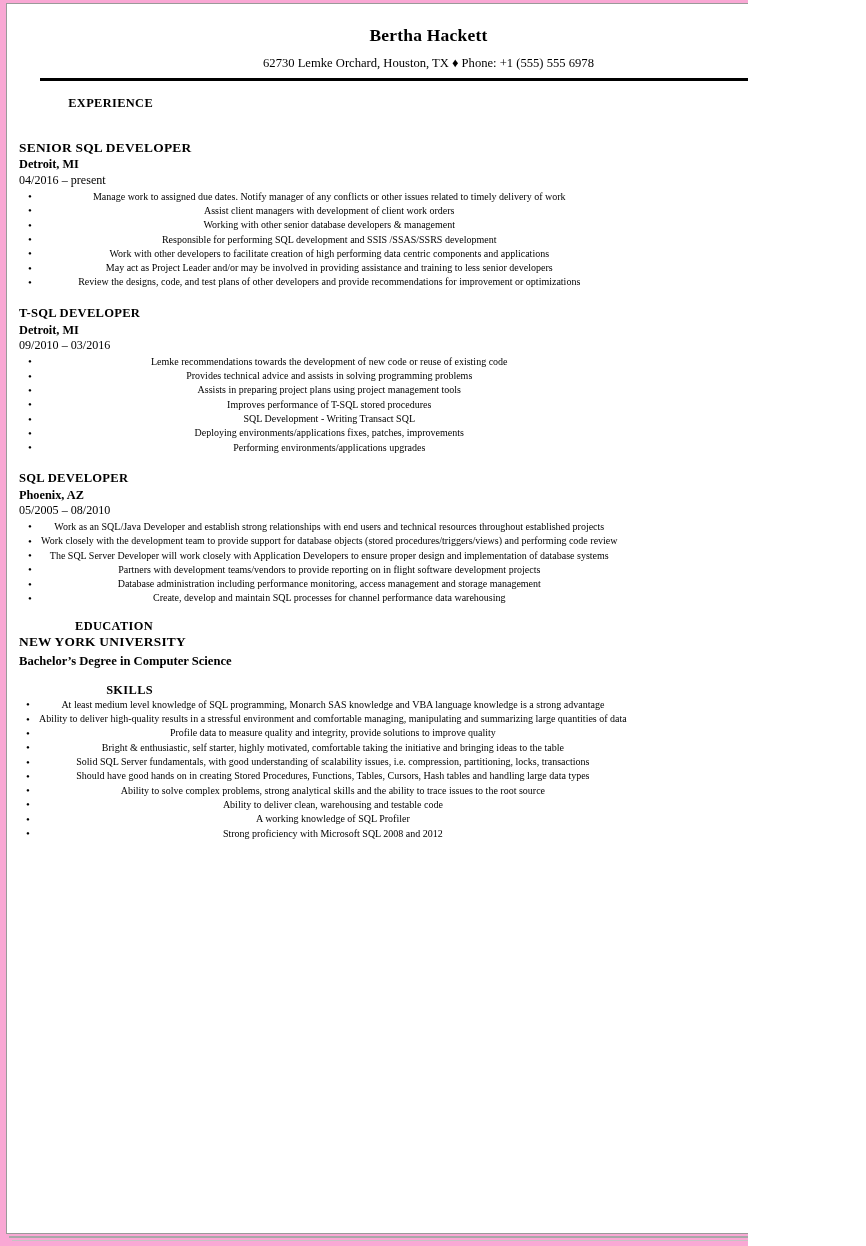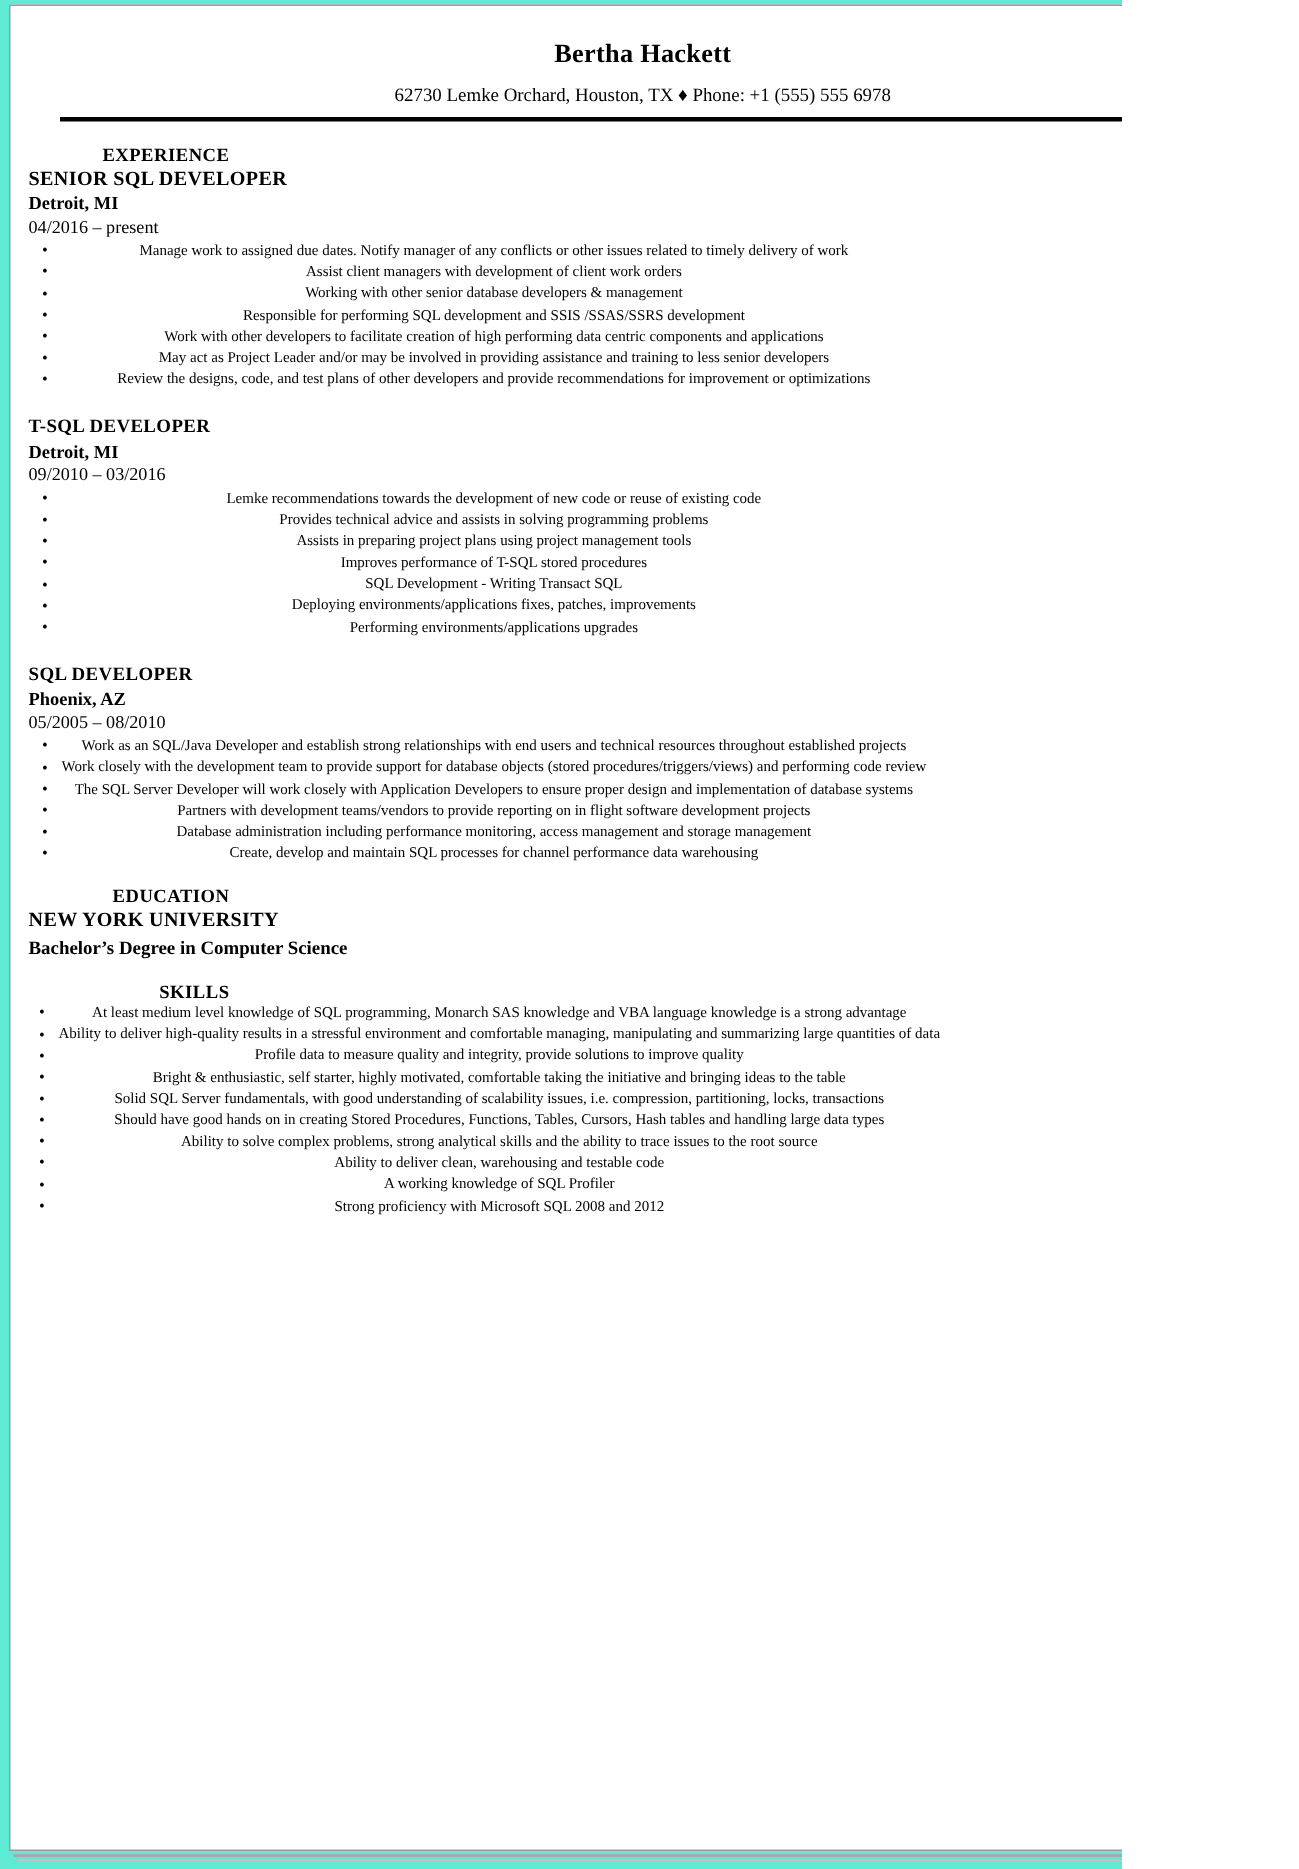--- a/index.html
+++ b/index.html
@@ -12,21 +12,21 @@
     font-family: "Liberation Serif", "DejaVu Serif", serif;
     color: #000000;
     -webkit-font-smoothing: antialiased;
   }
 
   
   .page-wrap {
     position: relative;
     width: 748px;
     height: 1246px;
-    background: #5eead4;
+    background: #f9a8d4;
     box-sizing: border-box;
     overflow: hidden;
   }
   .page-sheet {
     position: absolute;
     left: 6px;
     top: 3px;
     width: 845px;
     height: 1231px;
     background: #ffffff;
@@ -121,21 +121,21 @@
     flex: 1;
     padding-left: 12px;
     box-sizing: border-box;
   }
 
   #section-experience { margin-top: 15px; }
   #section-education  { margin-top: 13px; }
   #section-skills     { margin-top: 14px; }
 
   
-  .job { margin-bottom: 0; }
+  .job { margin-bottom: 0; margin-top: 29px; }
   .job + .job { margin-top: 17px; }
 
   .job-title {
     font-size: 13.4px;
     font-weight: bold;
     letter-spacing: 0.25px;
     line-height: 1.22;
   }
   .job-title.small {
     font-size: 12.6px;

